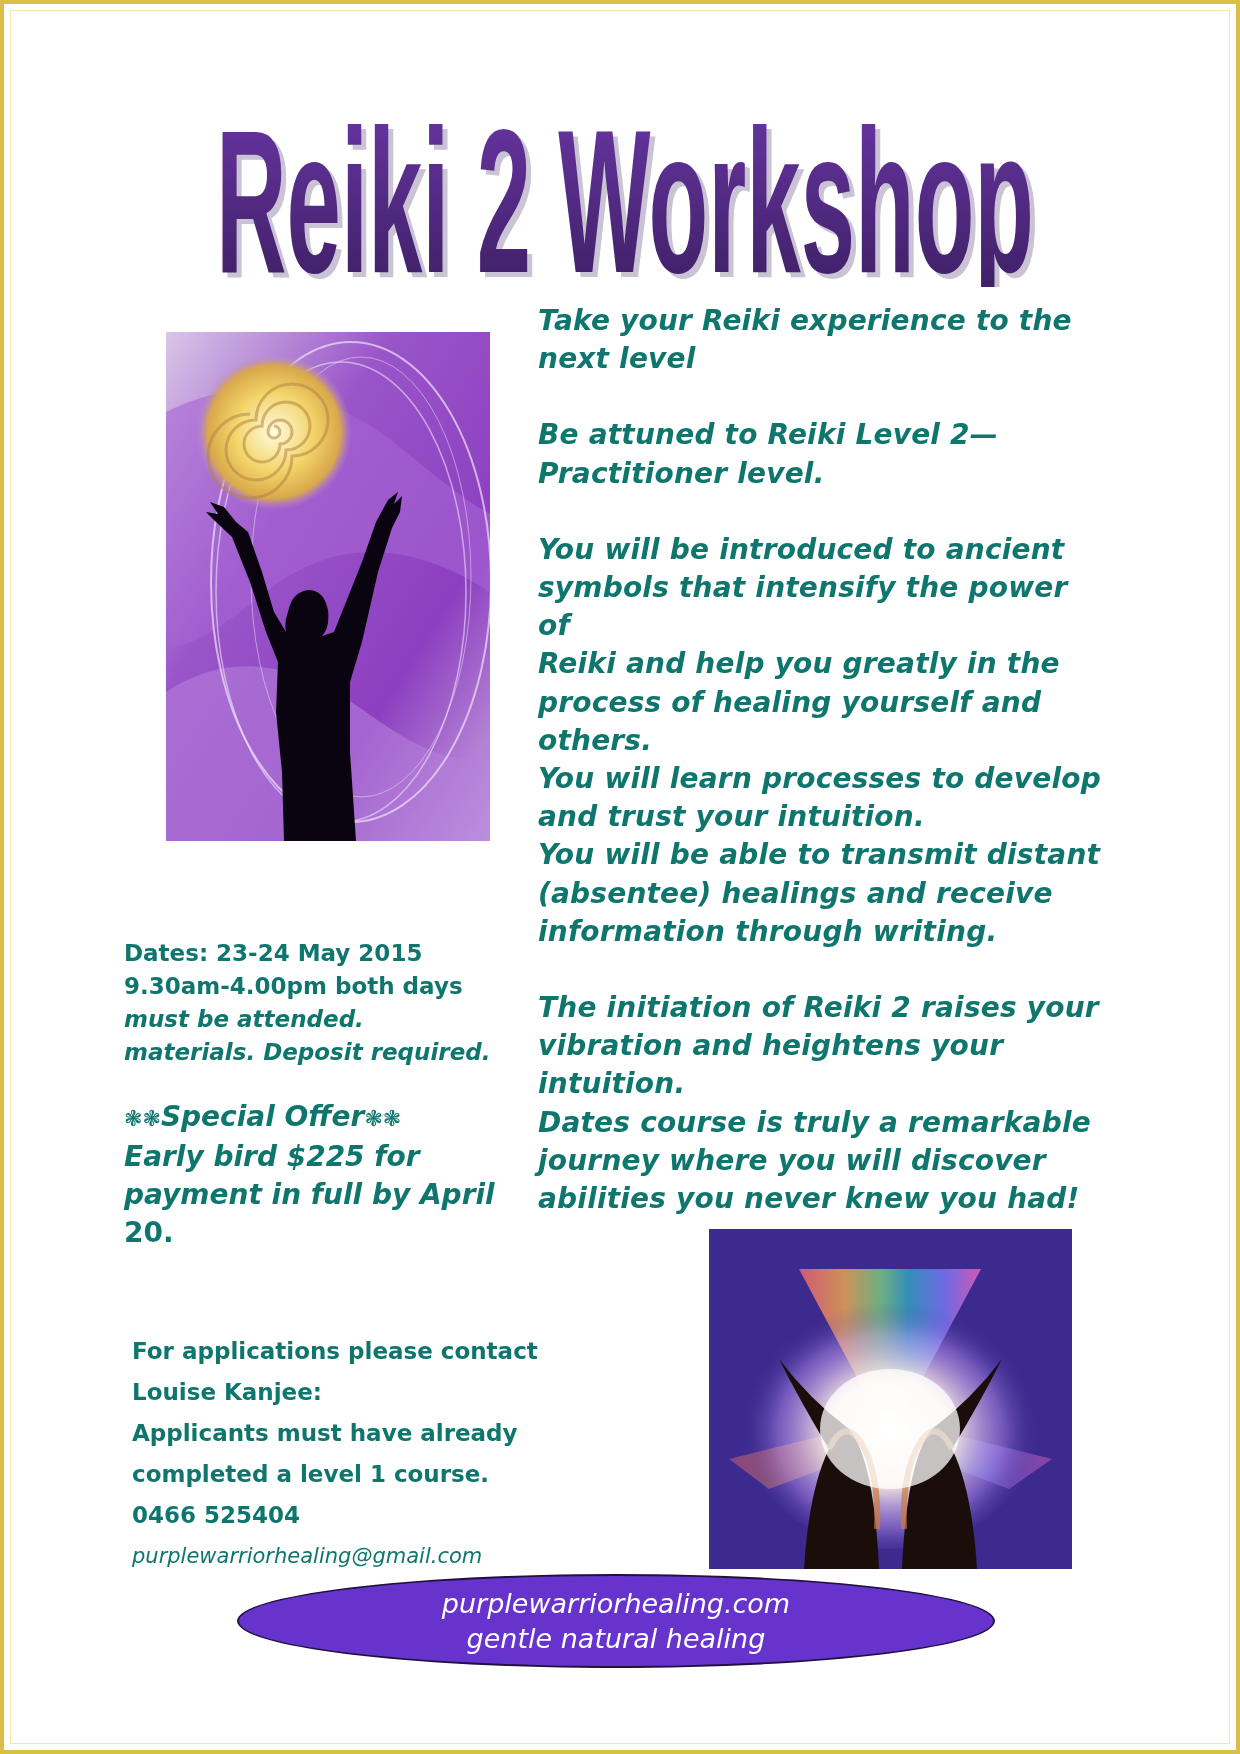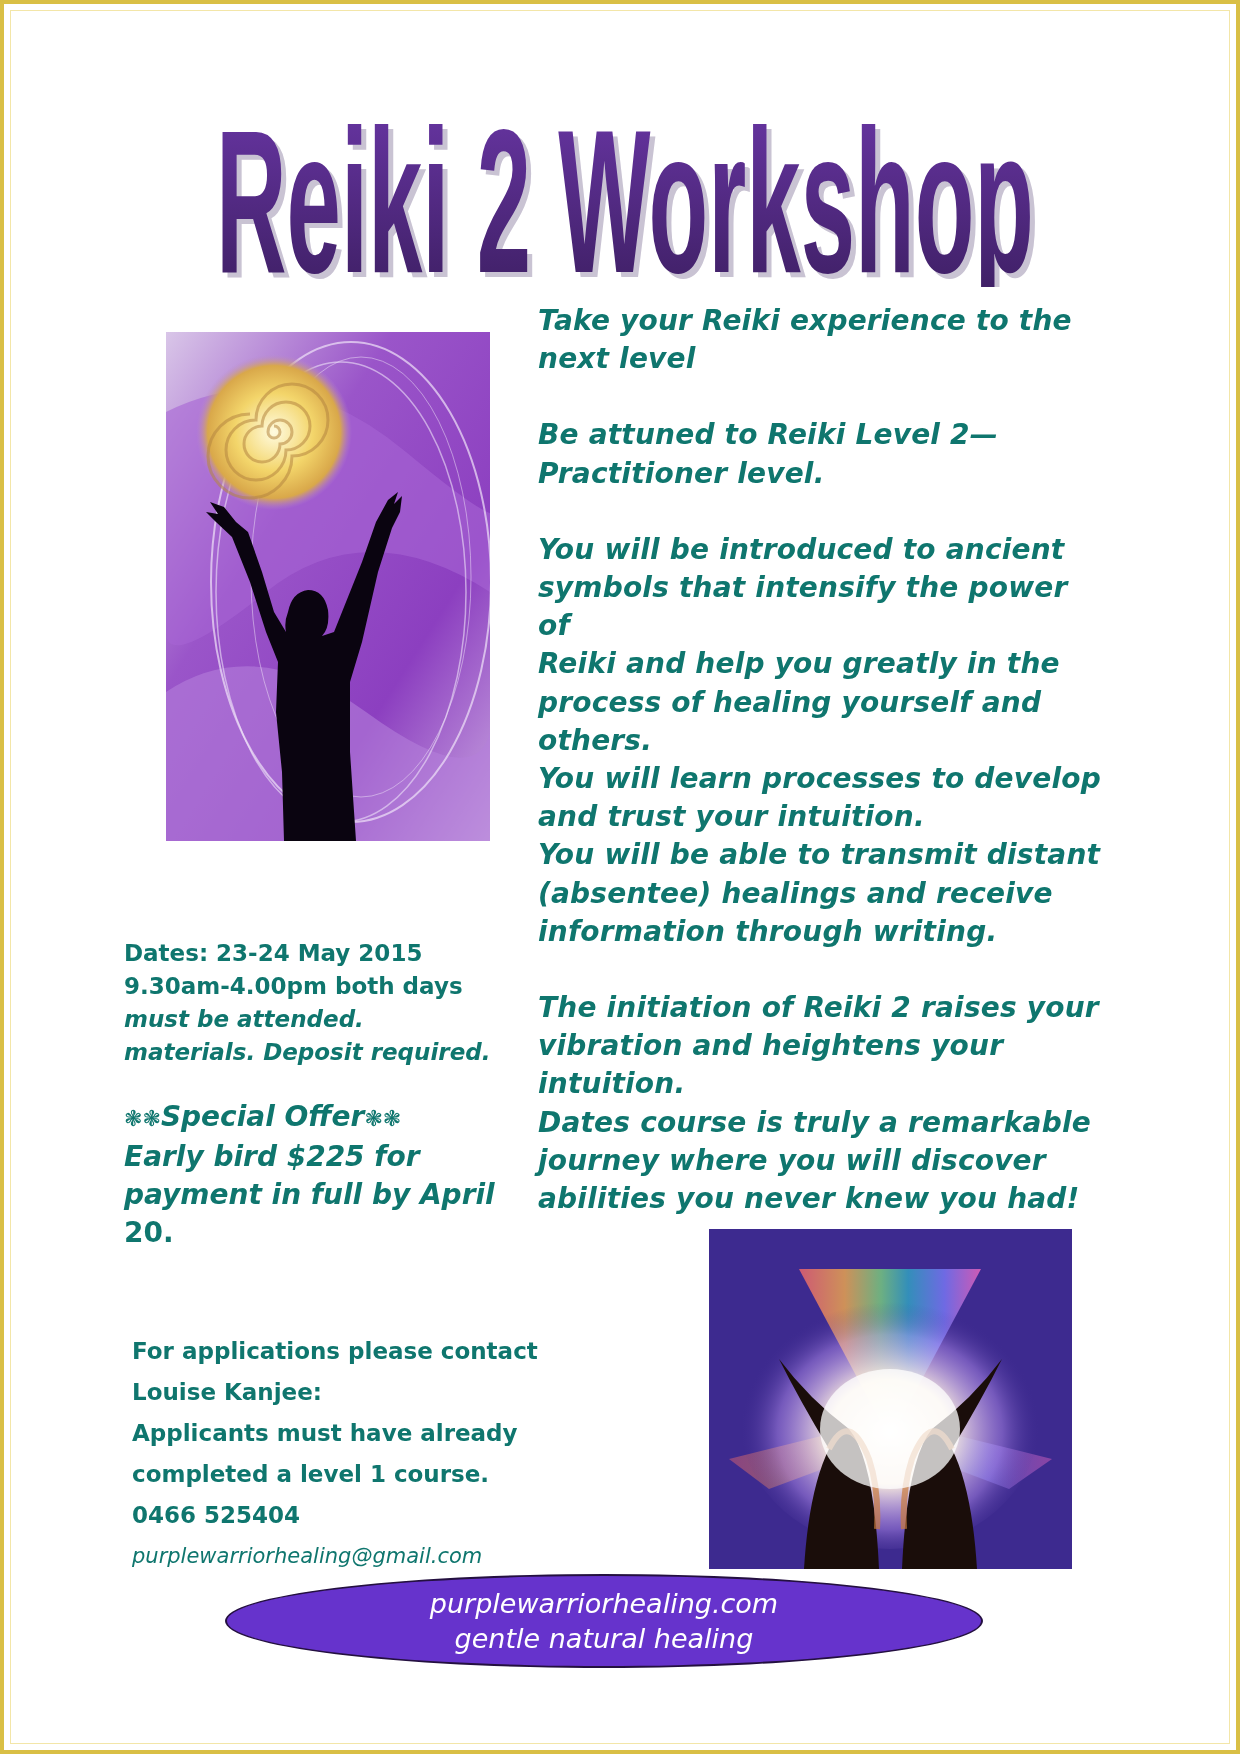--- a/index.html
+++ b/index.html
@@ -15,21 +15,21 @@
   .left-col1 { left:124px; top:937px; width:420px; font-size:23px; line-height:33px; }
   .left-col1 p { margin:0; }
   .left-col2 { left:124px; top:1098px; width:420px; font-size:28px; line-height:38px; }
   .left-col2 p { margin:0; }
   .left-col3 { left:124px; top:1327px; width:460px; font-size:23px; line-height:33px; }
   .left-col3 p { margin:8px; }
   .left-col3 .email { font-size:21px; font-weight:normal; font-style:italic; }
   .ital { font-style:italic; }
   .img1 { position:absolute; left:166px; top:332px; width:324px; height:509px; overflow:hidden; }
   .img2 { position:absolute; left:709px; top:1229px; width:363px; height:340px; overflow:hidden; }
-  .ellipse { position:absolute; left:225px; top:1574px; width:758px; height:94px; border-radius:50%; background:#6633cc; border:2px solid #241040; box-sizing:border-box; display:flex; flex-direction:column; align-items:center; justify-content:center; color:#ffffff; font-style:italic; font-size:27px; line-height:35px; }
+  .ellipse { position:absolute; left:237px; top:1574px; width:758px; height:94px; border-radius:50%; background:#6633cc; border:2px solid #241040; box-sizing:border-box; display:flex; flex-direction:column; align-items:center; justify-content:center; color:#ffffff; font-style:italic; font-size:27px; line-height:35px; }
 </style>
 </head>
 <body>
 
 <div class="frame">
     <div class="frame-inner"></div>
   </div>
 
 <div class="title-wrap">
   <svg width="1240" height="175" viewBox="0 0 1240 175">

